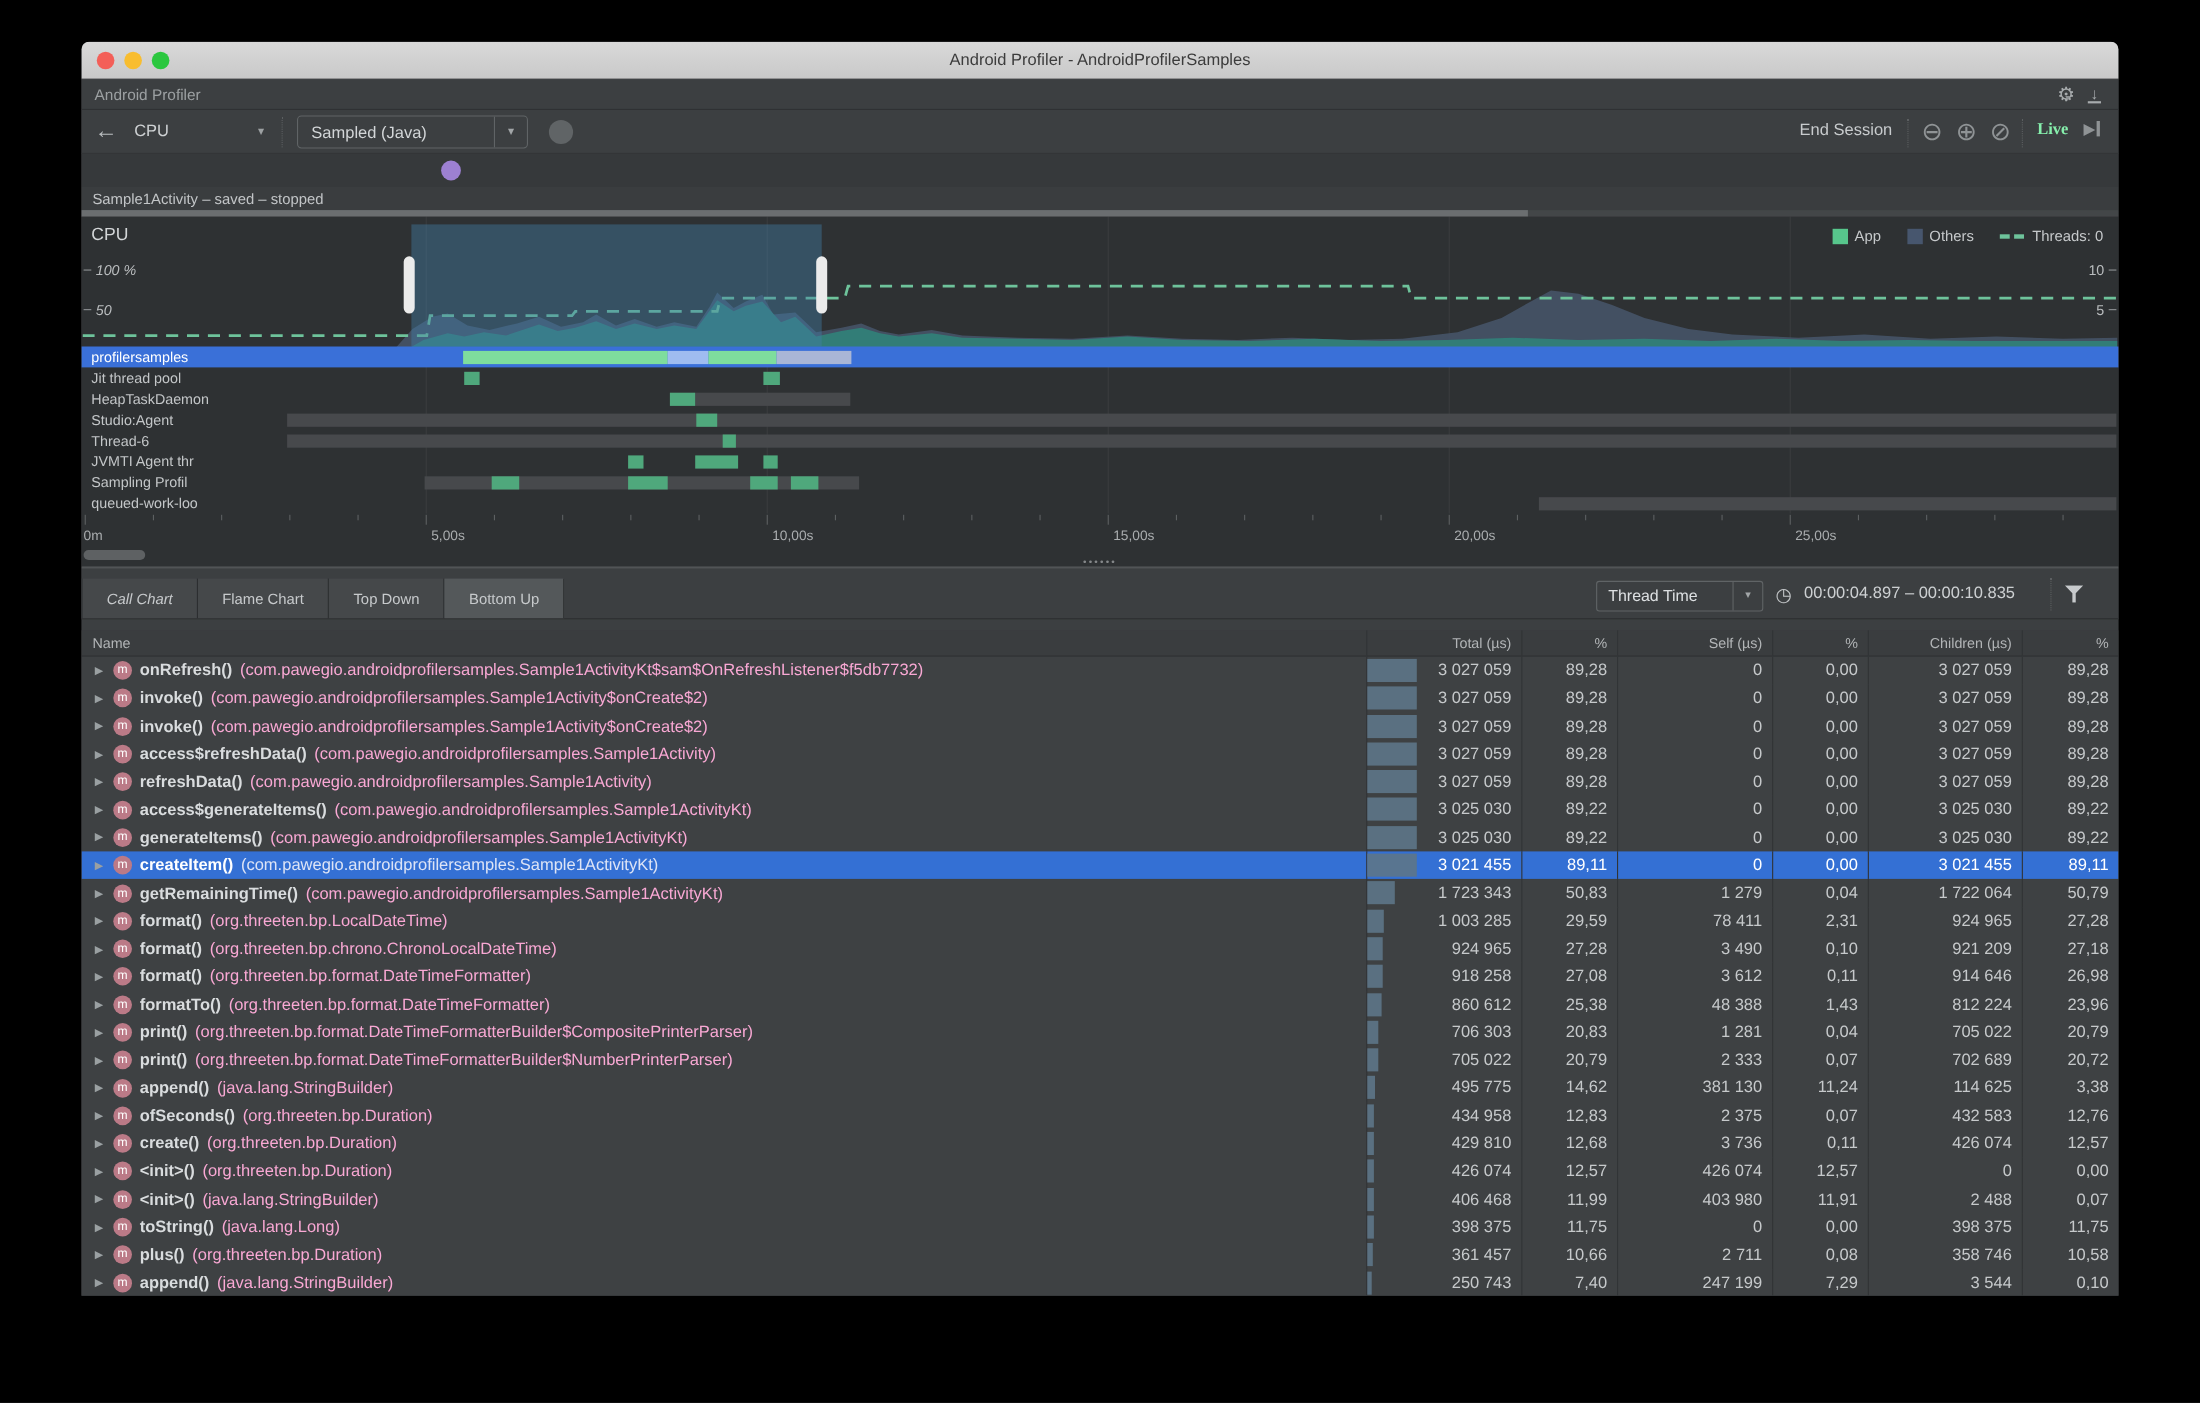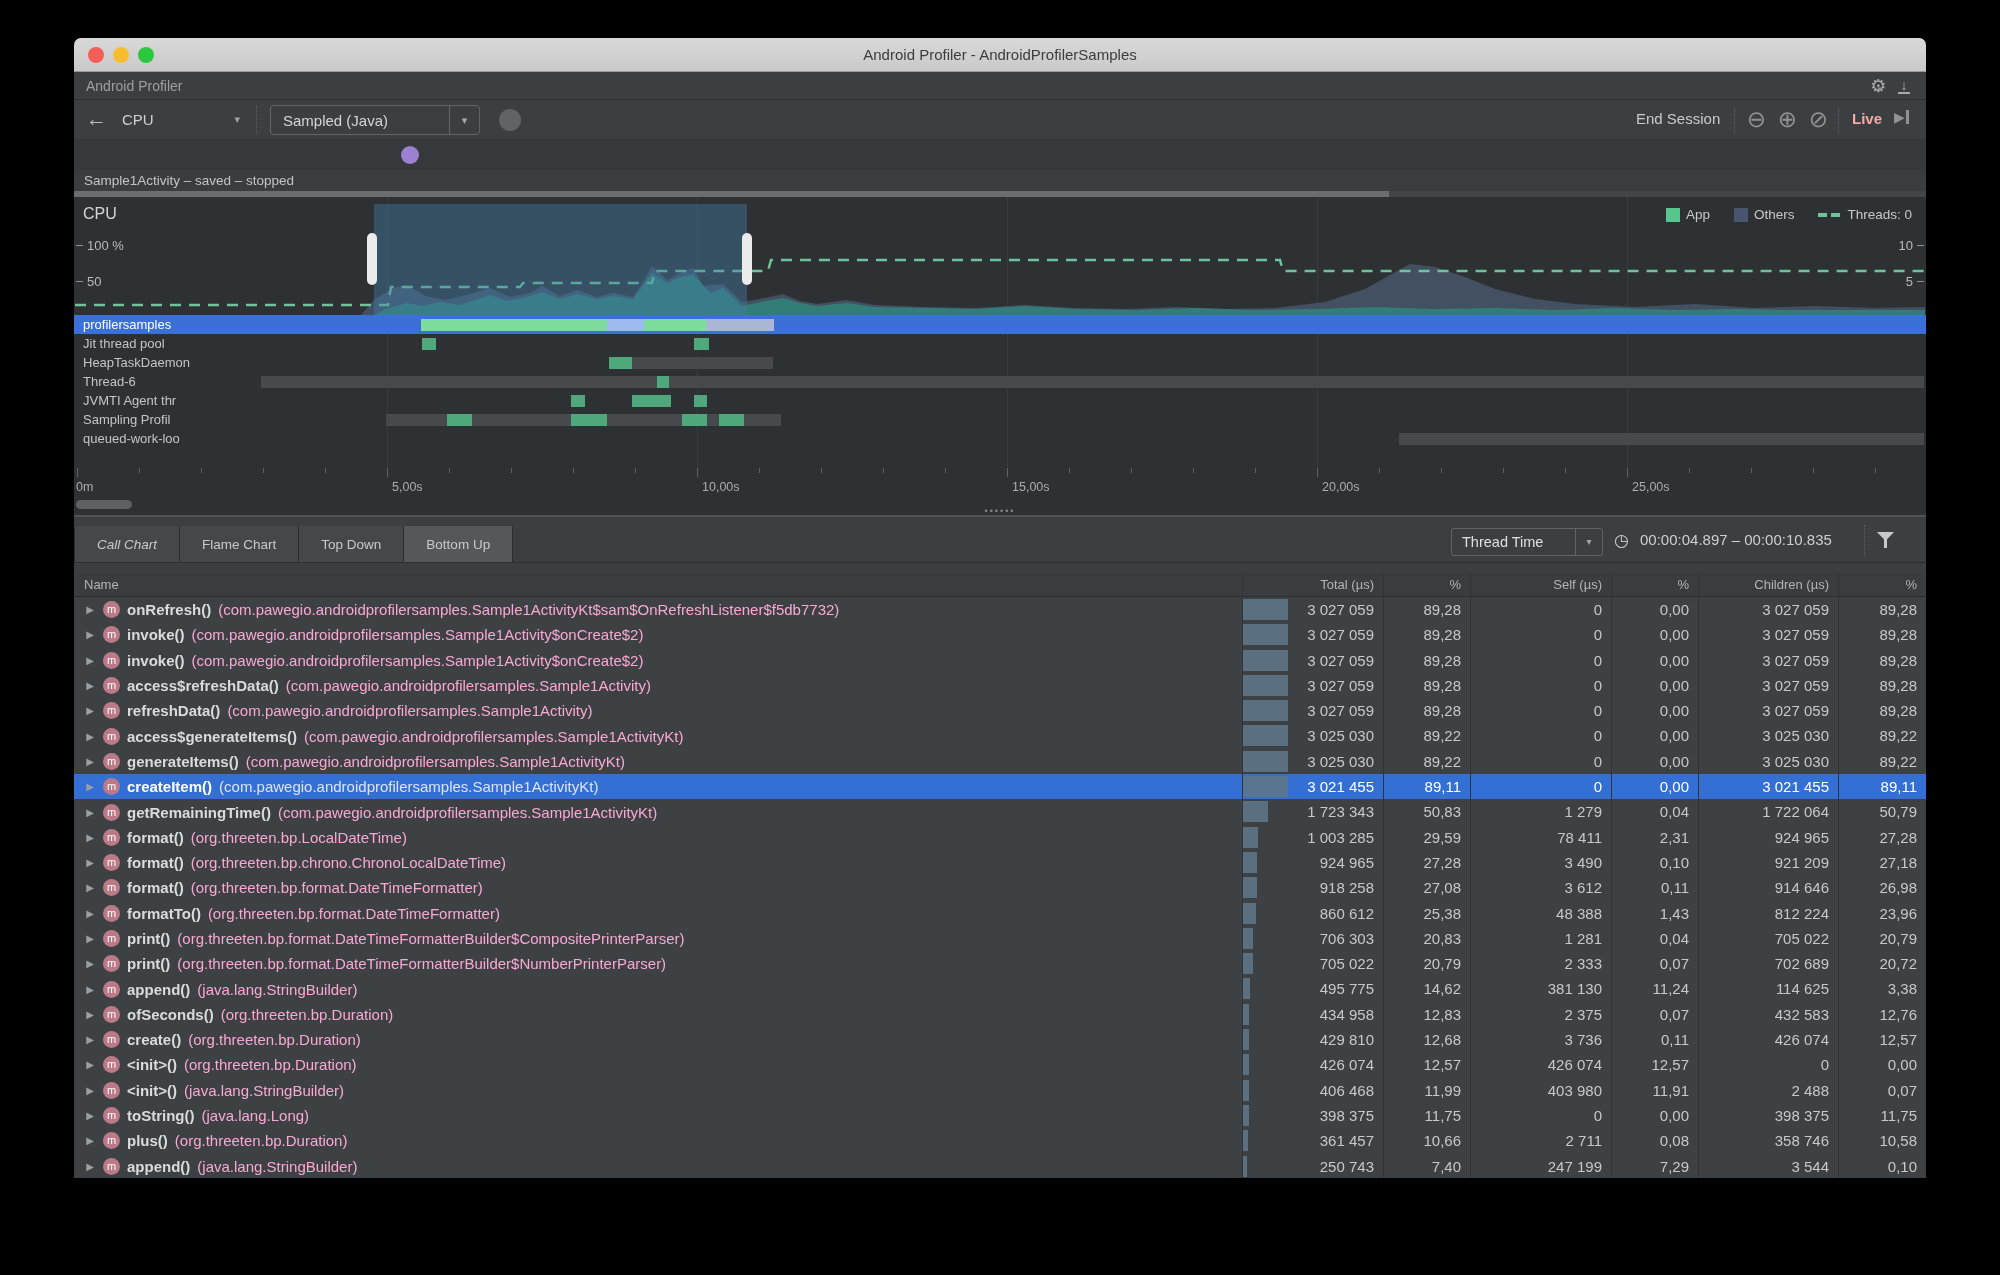--- a/index.html
+++ b/index.html
@@ -30,21 +30,21 @@
   .vsep { position:absolute; top:6px; height:28px; border-left:1px dotted #5c5f61; }
   .combo-box { position:absolute; left:196px; top:5px; width:210px; height:30px; border:1px solid #60646
 6; border-radius:4px; color:#d3d6d8; font-size:15px; }
   .combo-box { border:1px solid #606466; }
   .combo-box .txt { position:absolute; left:12px; top:6px; }
   .combo-box .caret-cell { position:absolute; right:0; top:0; width:30px; height:28px; border-left:1px solid #606466; text-align:center; }
   .combo-box .caret-cell span { font-size:11px; color:#a2a6a8; line-height:28px; }
   .record-dot { position:absolute; left:425px; top:71px; width:22px; height:22px; border-radius:50%; background:#606466; }
   .end-session { position:absolute; left:1562px; top:10px; font-size:15px; color:#c8cbcd; }
   .zoom-circle { position:absolute; top:8px; width:23px; height:23px; font-size:23px; line-height:23px; color:#8f9395; text-align:center; }
-  .live-lbl { position:absolute; left:1778px; top:10px; font-size:15px; color:#fca5a5; font-weight:bold; }
+  .live-lbl { position:absolute; left:1778px; top:10px; font-size:15px; color:#86efac; font-weight:bold;font-family:Liberation Serif, serif; }
   .skip-end { position:absolute; left:1820px; top:9px; color:#8f9395; display:flex; align-items:center; }
   .skip-end .tri { font-size:14px; } .skip-end .bar { width:3px; height:14px; background:#8f9395; margin-left:1px; }
 
   
   .sessions { position:absolute; left:0; top:102px; width:100%; height:30px; background:#36393b; }
   .purple-dot { position:absolute; left:327px; top:6px; width:18px; height:18px; border-radius:50%; background:#9d80d2; }
   .session-label { position:absolute; left:0; top:132px; width:100%; height:21px; background:#3a3d3f; }
   .session-label span { position:absolute; left:10px; top:3px; font-size:13.5px; color:#c2c5c7; }
   .sess-scroll { position:absolute; left:0; top:153px; width:100%; height:6px; background:#434648; }
   .sess-scroll .thumb { position:absolute; left:0; top:0; width:1315px; height:6px; background:#6b6e70; }
@@ -52,21 +52,21 @@
   
   .cpu-panel { position:absolute; left:0; top:159px; width:100%; height:318px; background:#2e3133; }
   .cpu-title { position:absolute; left:9px; top:8px; font-size:16px; color:#d3d6d8; }
   .legend { position:absolute; right:14px; top:10px; display:flex; align-items:center; gap:10px; font-size:13.5px; color:#c6c9cb; }
   .legend .sw { width:14px; height:14px; margin-right:6px; }
   .legend .item { display:flex; align-items:center; margin-left:14px; }
   .legend .dashes { display:flex; gap:4px; margin-right:7px; }
   .legend .dashes i { width:9px; height:4px; background:#6ec39b; }
   .gridline { position:absolute; top:0; width:1px; height:270px; background:rgba(255,255,255,0.055); }
   .plot-svg { position:absolute; left:1px; top:0; }
-  .axis-left { position:absolute; left:2px; font-size:13px; color:#b9bcbe; display:flex; align-items:center; gap:4px; }
+  .axis-left { position:absolute; left:2px; font-size:13px; color:#b9bcbe; display:flex; align-items:center; gap:4px;font-style:italic; }
   .axis-right { position:absolute; right:2px; font-size:13px; color:#b9bcbe; display:flex; align-items:center; gap:4px; }
   .tickline { width:7px; height:1px; background:#8e9294; display:inline-block; }
   .selection { position:absolute; left:300px; top:7px; width:373px; height:111px; background:rgba(66,126,168,0.42); }
   .sel-handle { position:absolute; top:36px; width:10px; height:52px; background:#ebebeb; border-radius:5px; }
   .threads { position:absolute; left:0; top:118px; width:100%; }
   .thread-row { position:relative; width:100%; height:19px; }
   .thread-row.sel { background:#3a70d8; }
   .thread-row .tname { position:absolute; left:9px; top:2px; font-size:13px; color:#c3c6c8; z-index:3; }
   .thread-row.sel .tname { color:#fff; }
   .seg { position:absolute; top:3.5px; height:12px; z-index:2; }
@@ -236,20 +236,25 @@
         </div>
         <div class="thread-row">
     <span class="tname">Jit thread pool</span>
   <div class="seg seg-run" style="left: 348px; width: 14px;"></div>
           <div class="seg seg-run" style="left: 620px; width: 15px;"></div>
         </div>
         <div class="thread-row">
     <span class="tname">HeapTaskDaemon</span>
   <div class="seg seg-alive" style="left: 558px; width: 141px; z-index: 1;"></div>
           <div class="seg seg-run" style="left: 535px; width: 23px;"></div>
+        </div>
+        <div class="thread-row">
+    <span class="tname">Studio:Agent</span>
+  <div class="seg seg-alive" style="left: 187px; width: 1663px; z-index: 1;"></div>
+          <div class="seg seg-run" style="left: 559px; width: 19px;"></div>
         </div>
         <div class="thread-row">
     <span class="tname">Thread-6</span>
   <div class="seg seg-alive" style="left: 187px; width: 1663px; z-index: 1;"></div>
           <div class="seg seg-run" style="left: 583px; width: 12px;"></div>
         </div>
         <div class="thread-row">
     <span class="tname">JVMTI Agent thr</span>
   <div class="seg seg-run" style="left: 497px; width: 14px;"></div>
           <div class="seg seg-run" style="left: 558px; width: 39px;"></div>

